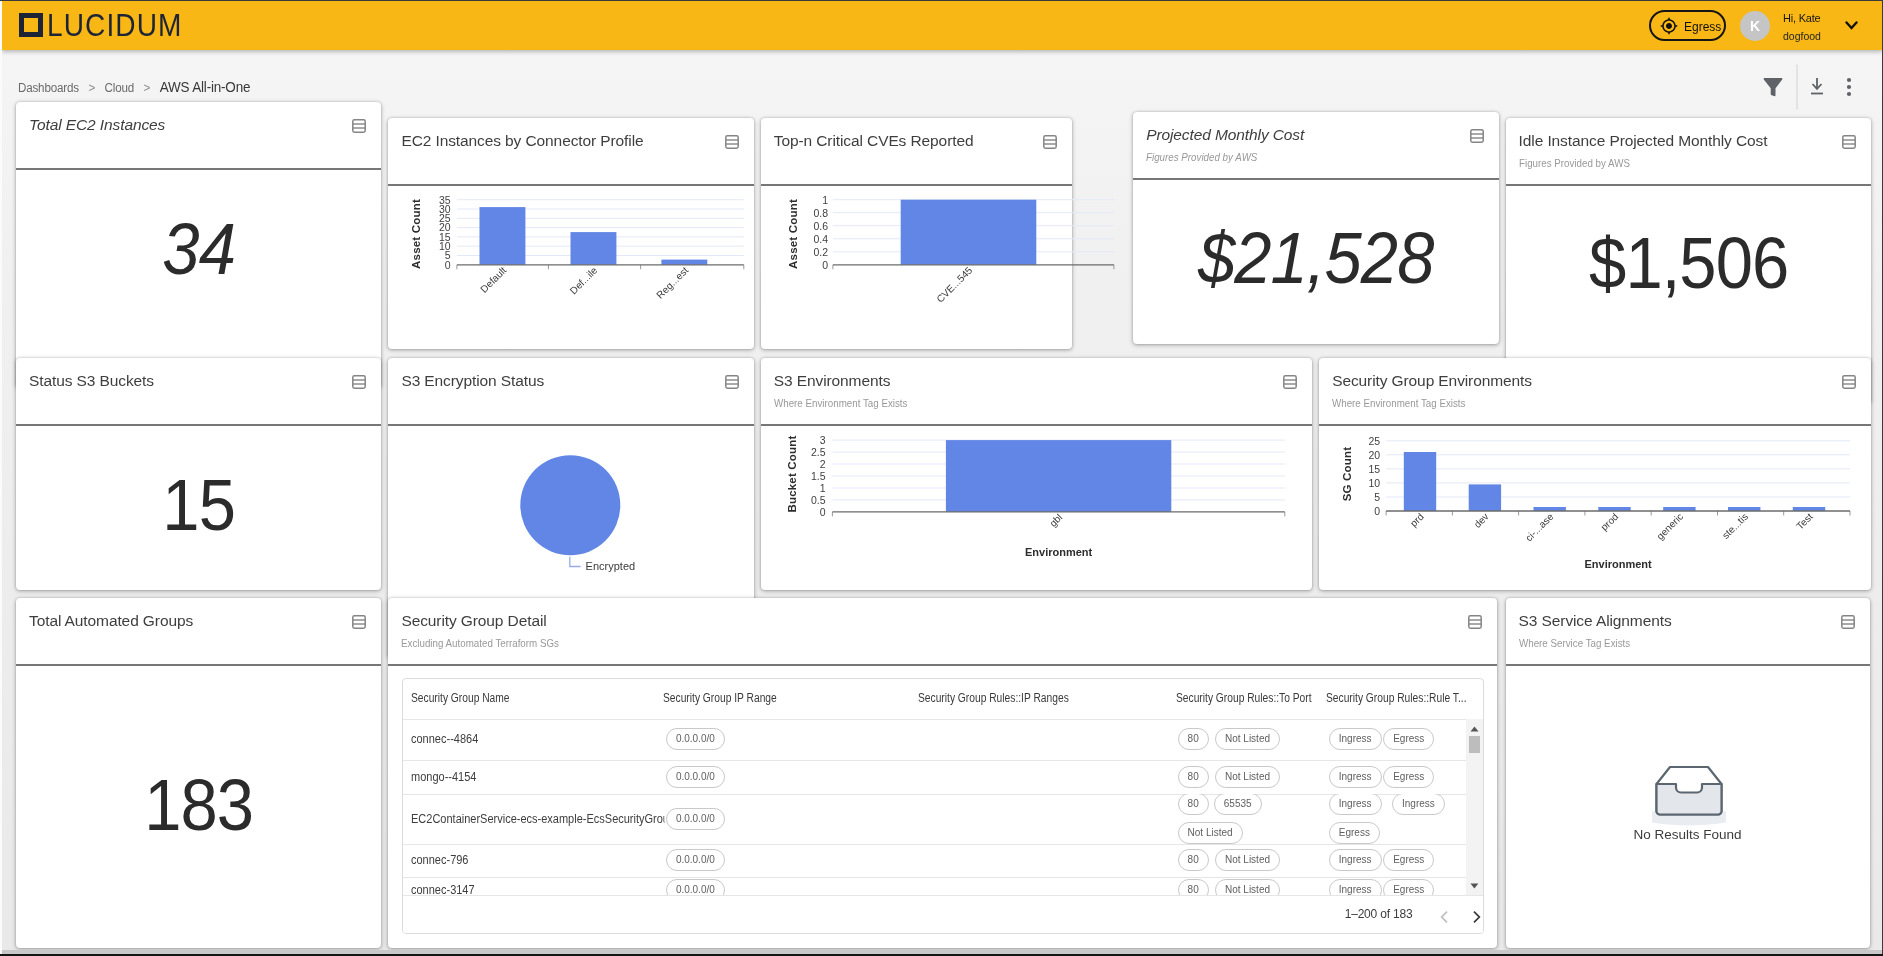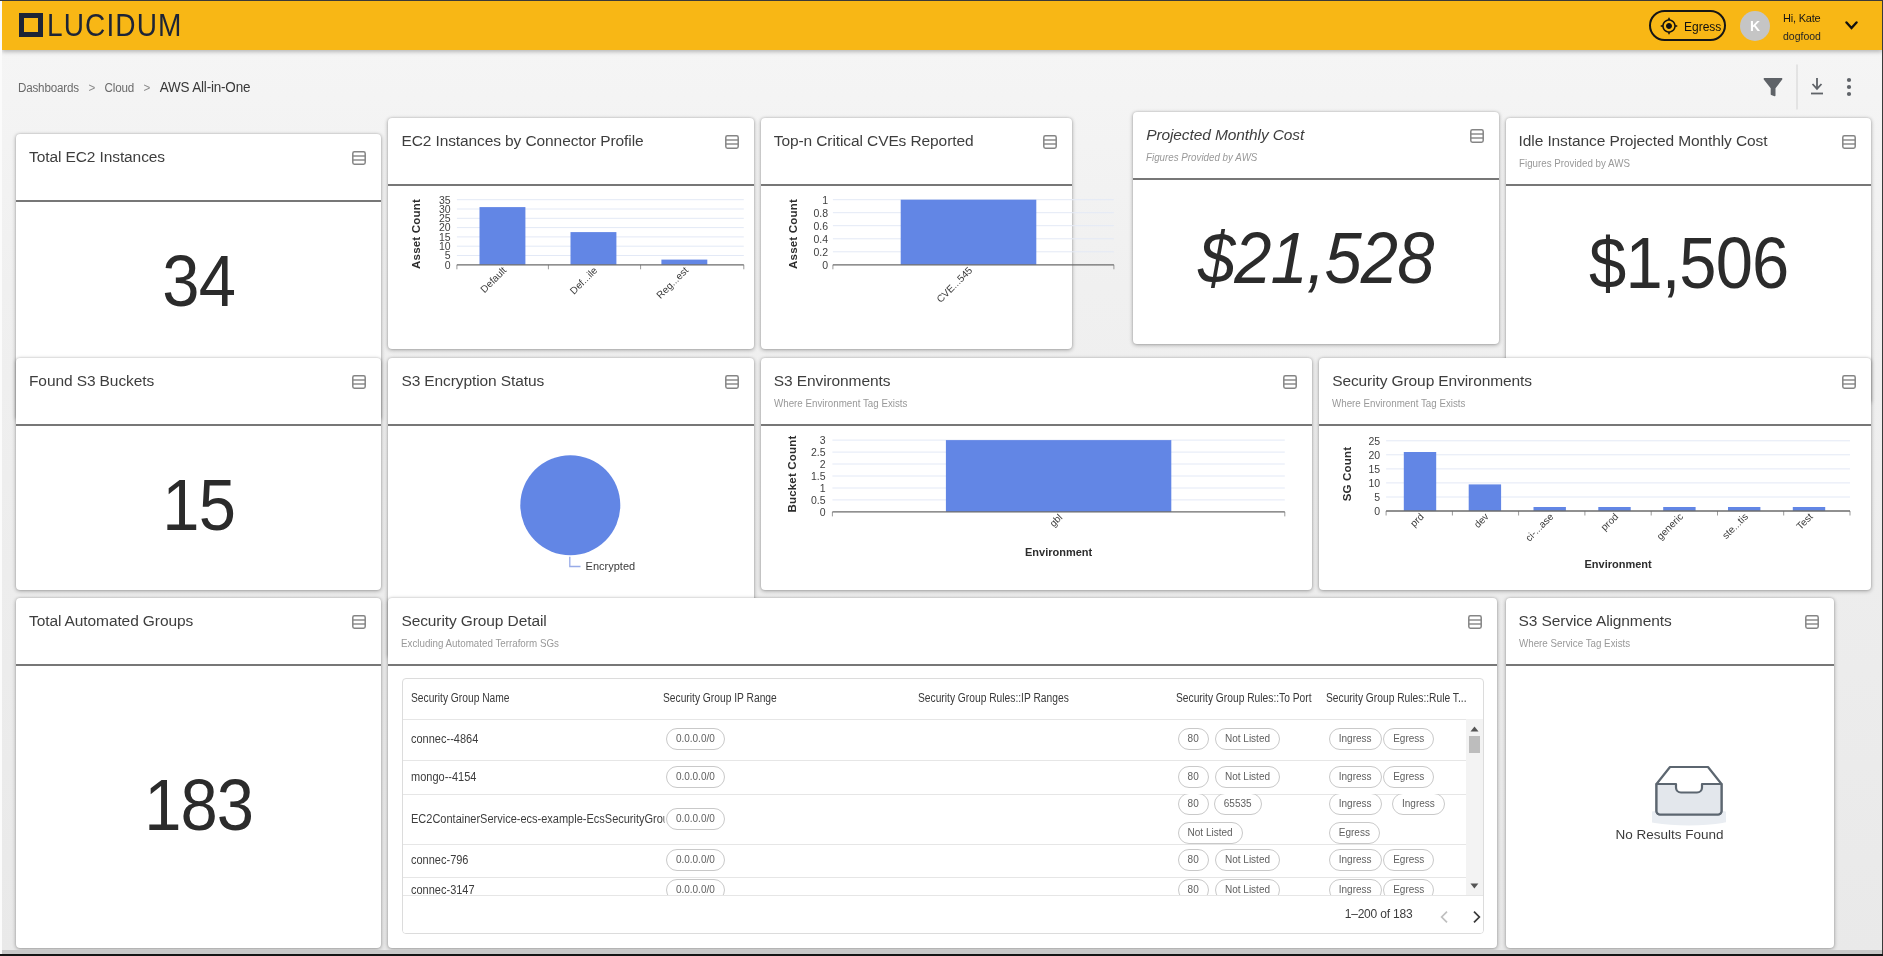--- a/index.html
+++ b/index.html
@@ -93,21 +93,21 @@
     <path d="M56.5 20 L61 24.9 L65.5 20"></path>
     <path d="M55 29.5 L67 29.5"></path>
   </g>
   <g fill="#5f6368">
     <circle cx="93" cy="16" r="2.1"></circle>
         <circle cx="93" cy="23" r="2.1"></circle>
         <circle cx="93" cy="30" r="2.1"></circle>
   </g>
 </svg>
 
-<div class="card" style="left:16px; top:134px; width:365.4px; height:286px;">
+<div class="card" style="left:16px; top:102px; width:365.4px; height:286px;font-style:italic;">
   <div class="ct">Total EC2 Instances</div>
   <svg class="cicon" width="14" height="14" viewBox="0 0 14 14">
         <rect x="0.8" y="0.8" width="12.4" height="12.4" rx="1.6" fill="none" stroke="#858585" stroke-width="1.5"></rect>
         <line x1="0.8" y1="5" x2="13.2" y2="5" stroke="#858585" stroke-width="1.4"></line>
         <line x1="0.8" y1="9" x2="13.2" y2="9" stroke="#858585" stroke-width="1.4"></line>
       </svg>
   <div class="cdiv"></div>
   <div class="bignum" style="top:106px;">34</div>
 </div>
 <div class="card" style="left:388.4px; top:117.5px; width:365.4px; height:231.5px;">
@@ -209,21 +209,21 @@
   <svg class="cicon" width="14" height="14" viewBox="0 0 14 14">
         <rect x="0.8" y="0.8" width="12.4" height="12.4" rx="1.6" fill="none" stroke="#858585" stroke-width="1.5"></rect>
         <line x1="0.8" y1="5" x2="13.2" y2="5" stroke="#858585" stroke-width="1.4"></line>
         <line x1="0.8" y1="9" x2="13.2" y2="9" stroke="#858585" stroke-width="1.4"></line>
       </svg>
   <div class="cdiv"></div>
   <div class="bignum" style="top:104.5px;">$1,506</div>
 </div>
 
 <div class="card" style="left:16px; top:357.5px; width:365.4px; height:232.5px;">
-  <div class="ct">Found S3 Buckets</div>
+  <div class="ct">Status S3 Buckets</div>
   <svg class="cicon" width="14" height="14" viewBox="0 0 14 14">
         <rect x="0.8" y="0.8" width="12.4" height="12.4" rx="1.6" fill="none" stroke="#858585" stroke-width="1.5"></rect>
         <line x1="0.8" y1="5" x2="13.2" y2="5" stroke="#858585" stroke-width="1.4"></line>
         <line x1="0.8" y1="9" x2="13.2" y2="9" stroke="#858585" stroke-width="1.4"></line>
       </svg>
   <div class="cdiv"></div>
   <div class="bignum" style="top:106px;">15</div>
 </div>
 <div class="card" style="left:388.4px; top:357.5px; width:365.4px; height:300px;">
   <div class="ct">S3 Encryption Status</div>
@@ -421,21 +421,21 @@
       <span id="tpag-txt">1–200 of 183</span>
       <svg style="position:absolute; left:1034px; top:13px;" width="16" height="16" viewBox="0 0 24 24">
             <path fill="none" stroke="#c0c0c0" stroke-width="2.6" d="M15 4 L7 12 L15 20"></path>
           </svg>
       <svg style="position:absolute; left:1065px; top:13px;" width="16" height="16" viewBox="0 0 24 24">
             <path fill="none" stroke="#3a3a3a" stroke-width="2.6" d="M9 4 L17 12 L9 20"></path>
           </svg>
     </div>
   </div>
 </div>
-<div class="card" style="left:1505.6px; top:598px; width:328px; height:350px;">
+<div class="card" style="left:1505.6px; top:598px; width:364px; height:350px;">
   <div class="ct">S3 Service Alignments</div>
   <div class="cs">Where Service Tag Exists</div>
   <svg class="cicon" width="14" height="14" viewBox="0 0 14 14">
         <rect x="0.8" y="0.8" width="12.4" height="12.4" rx="1.6" fill="none" stroke="#858585" stroke-width="1.5"></rect>
         <line x1="0.8" y1="5" x2="13.2" y2="5" stroke="#858585" stroke-width="1.4"></line>
         <line x1="0.8" y1="9" x2="13.2" y2="9" stroke="#858585" stroke-width="1.4"></line>
       </svg>
   <div class="cdiv"></div>
   <svg class="chart" style="left:146px; top:162px;" width="74" height="70" viewBox="0 0 74 70">
     <ellipse cx="36.8" cy="57" rx="48" ry="8.5" fill="#e9edf2"></ellipse>

